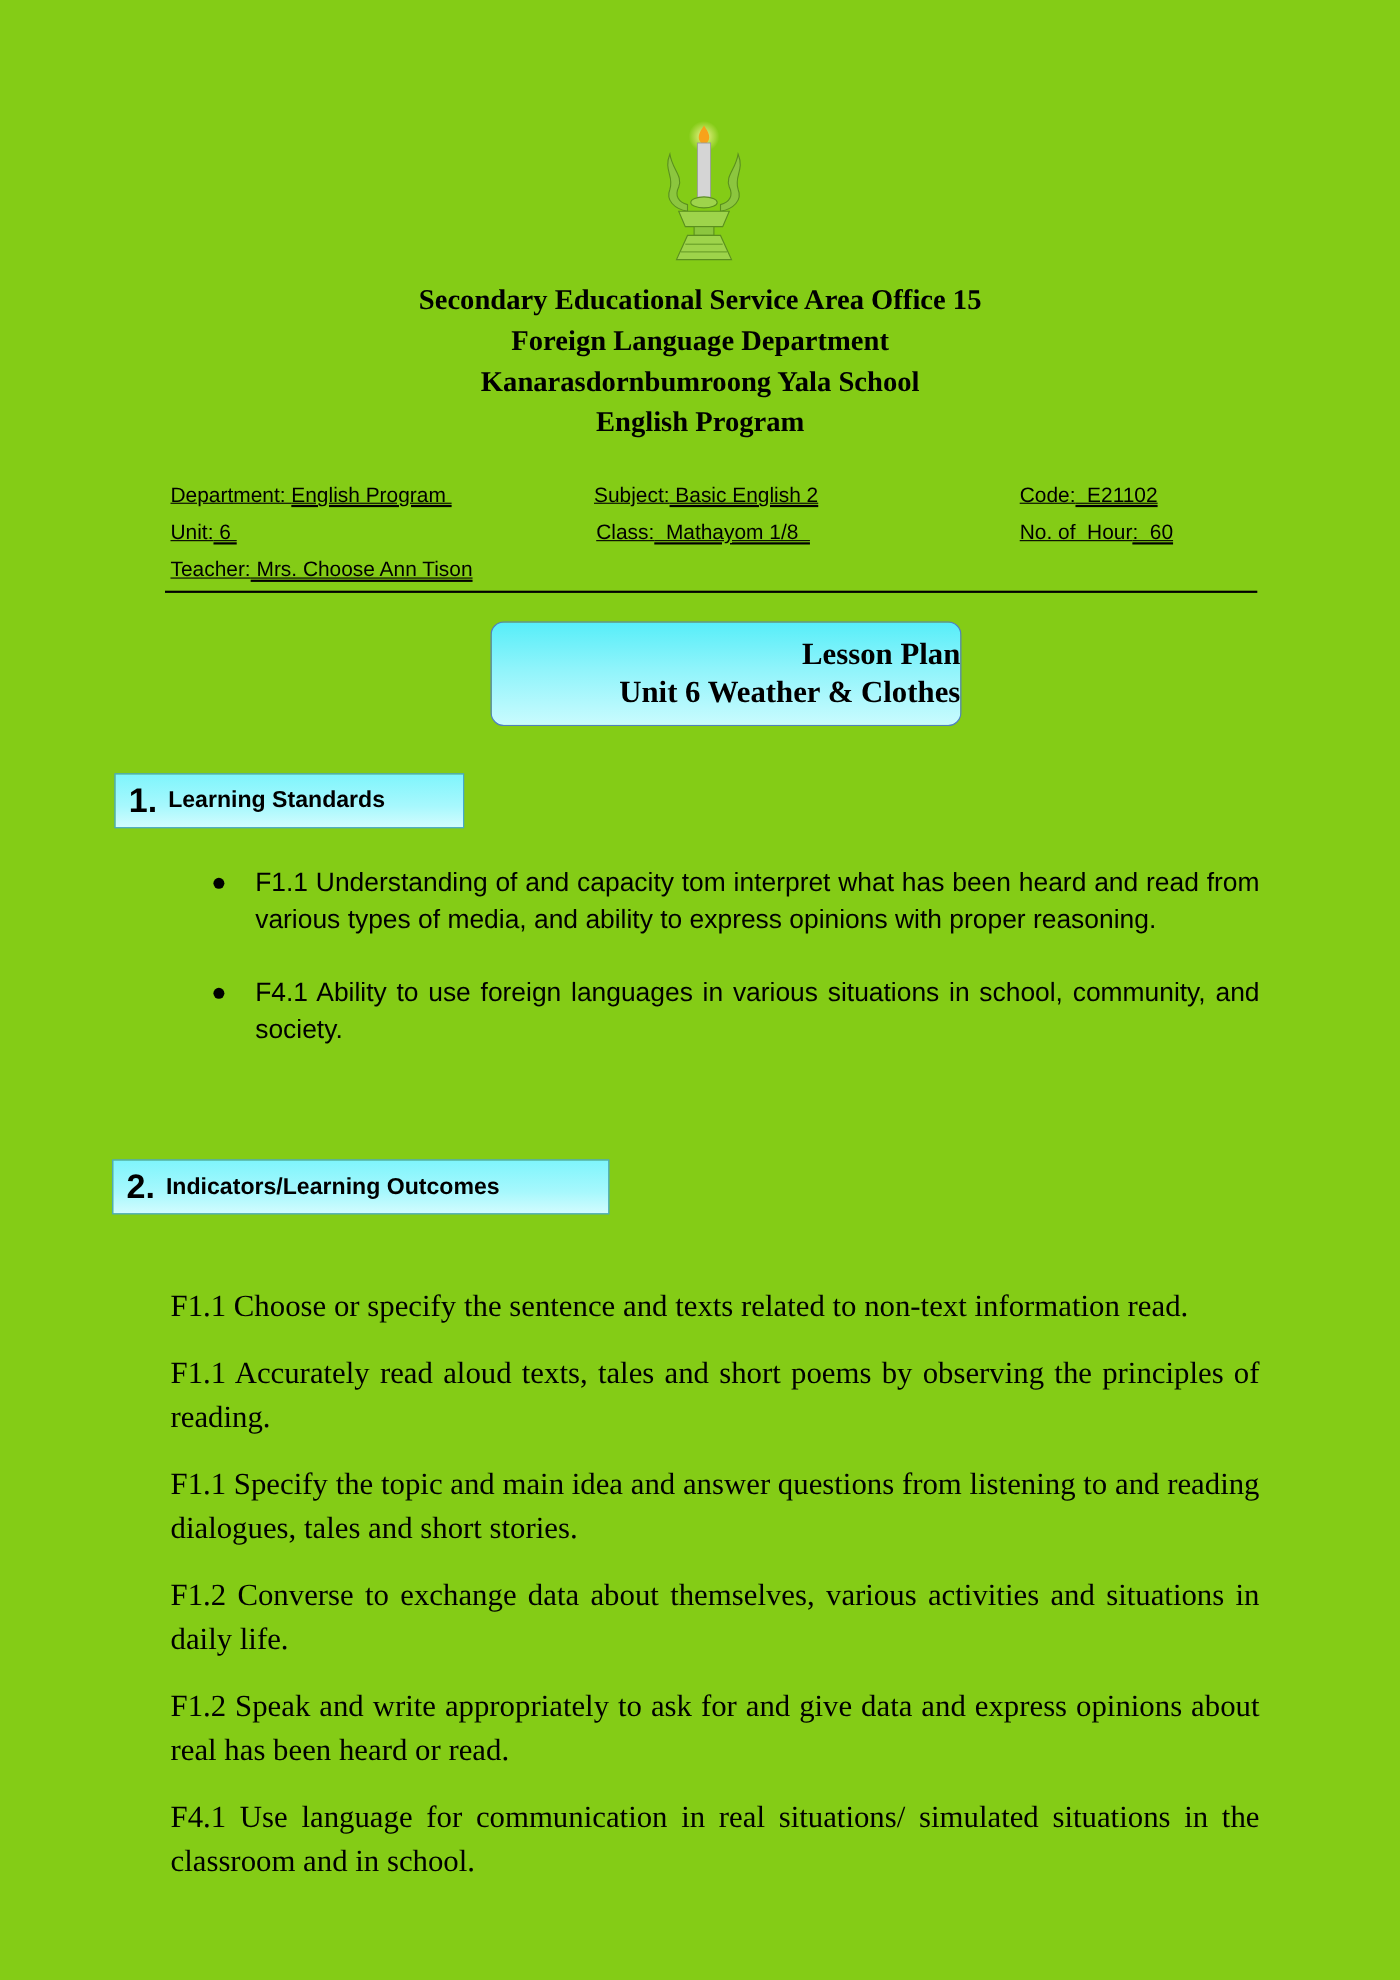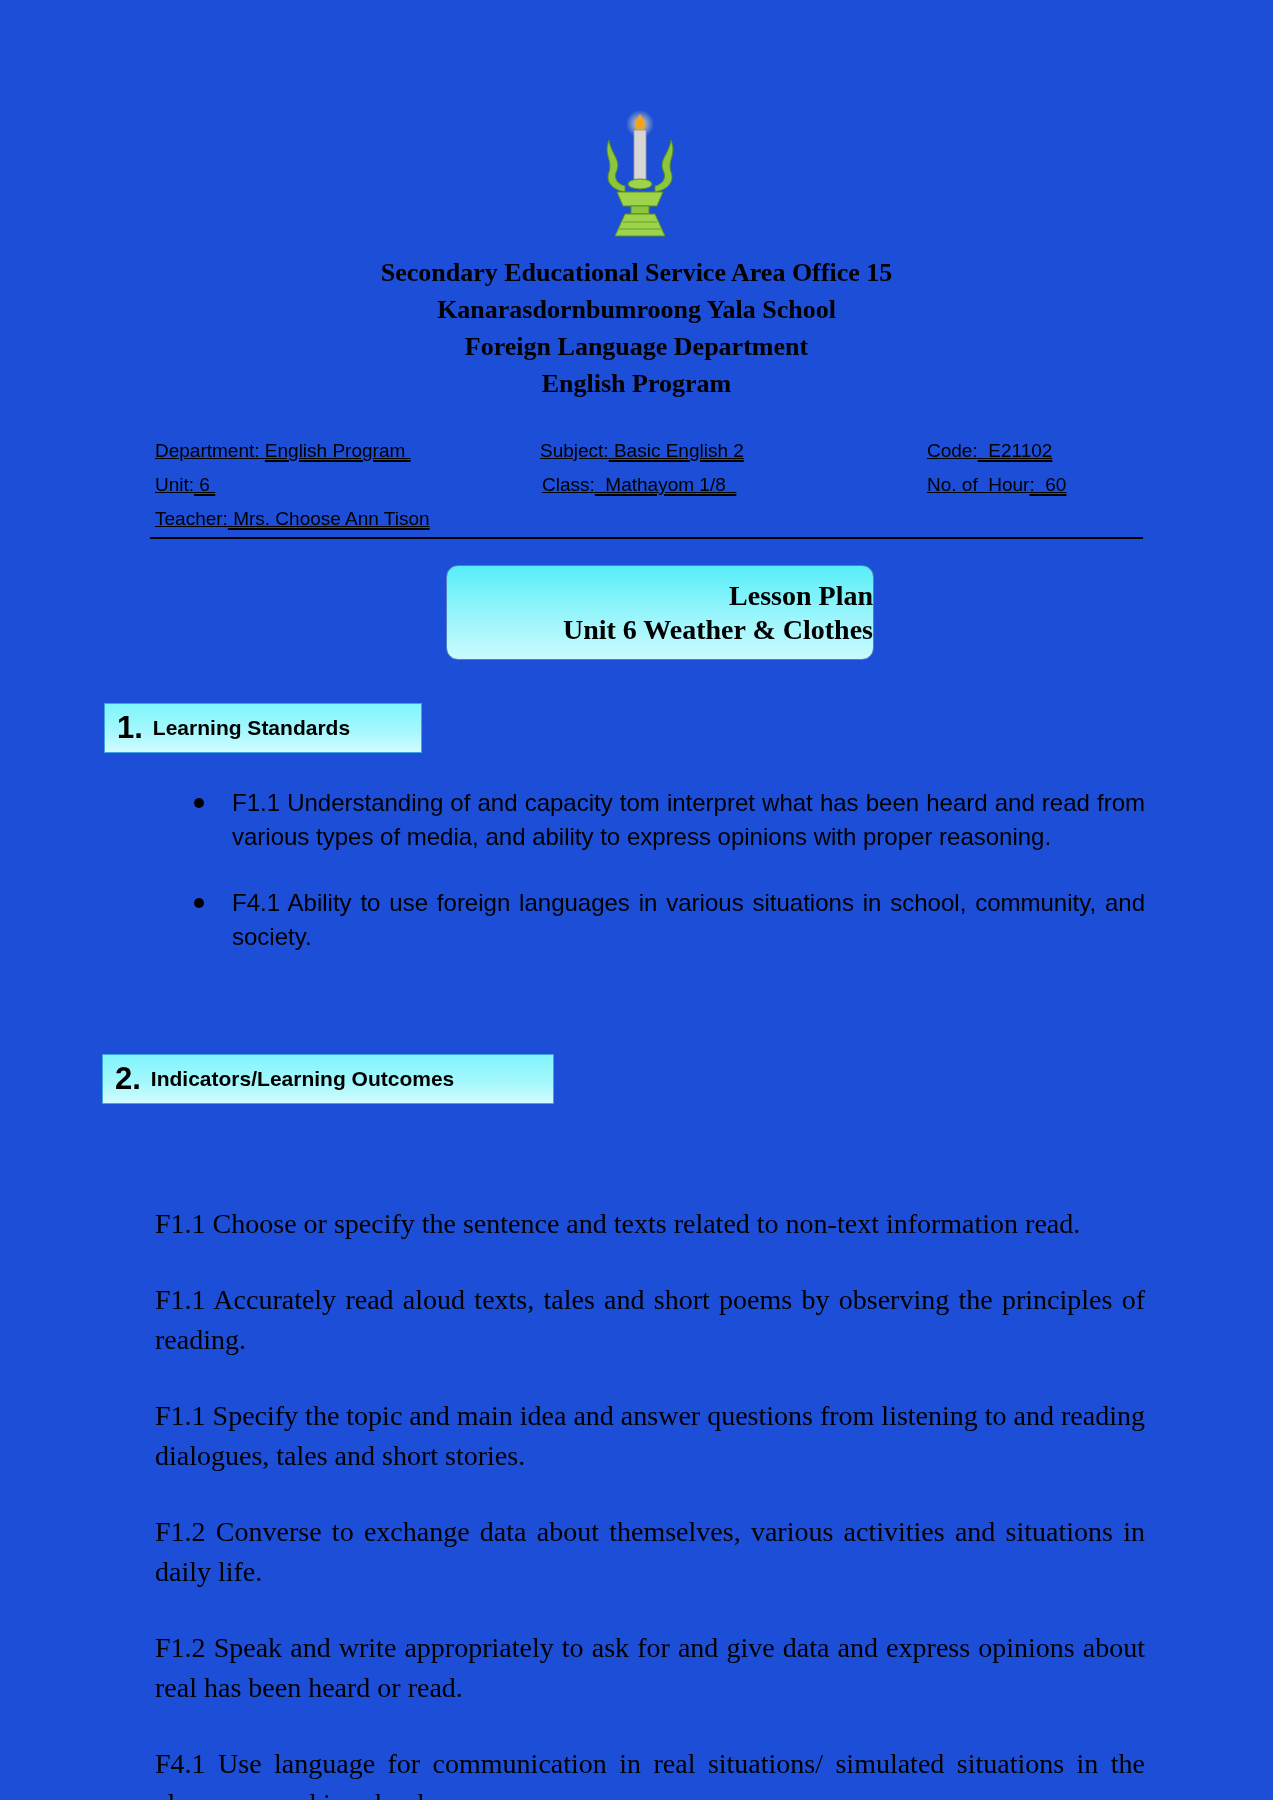--- a/index.html
+++ b/index.html
@@ -1,17 +1,17 @@
 <!DOCTYPE html>
 <html><head>
   <meta charset="utf-8">
   <style>
     html, body { margin: 0; padding: 0; background: #ffffff; }
     body { width: 1273px; height: 1800px; position: relative; overflow: hidden; color: #000; }
-    .page { position: absolute; left: 0; top: 0; width: 1273px; height: 1800px; background: #1d4ed8; }
+    .page { position: absolute; left: 0; top: 0; width: 1273px; height: 1800px; background: #84cc16; }
 
     .logo { position: absolute; left: 595px; top: 110px; width: 90px; height: 140px; }
 
     .header-block { position: absolute; left: 0; width: 1273px; top: 254px; text-align: center;
       font-family: "Liberation Serif", serif; font-weight: bold; font-size: 26px; line-height: 37px; }
     .header-block div { white-space: nowrap; }
 
     .info { position: absolute; font-family: "Liberation Sans", sans-serif; font-size: 19px; line-height: 34px; white-space: pre; text-decoration: underline; }
     .info .val { text-decoration: underline; text-underline-offset: 3px; text-decoration-thickness: 1.5px; }
     .rule { position: absolute; left: 150px; top: 537px; width: 993px; height: 2px; background: #000; }
@@ -28,21 +28,21 @@
     .section-head .num { font-size: 31px; margin-right: 10px; }
     .section-head .lbl { font-size: 21px; }
 
     .bullets { position: absolute; left: 190px; top: 786px; width: 955px;
       font-family: "Liberation Sans", sans-serif; font-size: 24px; line-height: 34px; }
     .bullet-item { position: relative; padding-left: 42px; text-align: justify; margin-bottom: 32px; }
     .bullet-item .dot { position: absolute; left: 4px; top: 12px; width: 10px; height: 10px; border-radius: 50%; background: #000; }
 
     .outcomes { position: absolute; left: 155px; top: 1168px; width: 990px;
       font-family: "Liberation Serif", serif; font-size: 28px; line-height: 40px; }
-    .outcome { text-align: justify; margin-bottom: 21px; margin-top: 36px; }
+    .outcome { text-align: justify; margin-bottom: 21px; }
   </style>
 </head>
 <body>
 
 <div class="page">
 
   <div class="logo">
     <svg width="90" height="140" viewBox="0 0 90 140">
       <defs>
         <radialGradient id="glow" cx="50%" cy="50%" r="50%">
@@ -59,22 +59,22 @@
       <path d="M22 82 L68 82 L62 96 L28 96 Z" fill="#9ed44b" stroke="#5a8f1e" stroke-width="1"></path>
       <rect x="36" y="96" width="18" height="8" fill="#8cc63f" stroke="#5a8f1e" stroke-width="1"></rect>
       <path d="M30 104 L60 104 L70 126 L20 126 Z" fill="#9ed44b" stroke="#5a8f1e" stroke-width="1"></path>
       <line x1="28" y1="112" x2="62" y2="112" stroke="#5a8f1e" stroke-width="0.8"></line>
       <line x1="24" y1="119" x2="66" y2="119" stroke="#5a8f1e" stroke-width="0.8"></line>
     </svg>
   </div>
 
   <div class="header-block">
     <div>Secondary Educational Service Area Office 15</div>
+    <div>Foreign Language Department</div>
     <div>Kanarasdornbumroong Yala School</div>
-    <div>Foreign Language Department</div>
     <div>English Program</div>
   </div>
 
   <div class="info" style="left:155px; top:434px;"><span>Department: </span><span class="val">English Program </span></div>
   <div class="info" style="left:540px; top:434px;"><span>Subject:</span><span class="val"> Basic English 2</span></div>
   <div class="info" style="left:927px; top:434px;"><span>Code:</span><span class="val">  E21102</span></div>
 
   <div class="info" style="left:155px; top:468px;"><span>Unit:</span><span class="val"> 6 </span></div>
   <div class="info" style="left:542px; top:468px;"><span>Class:</span><span class="val">  Mathayom 1/8  </span></div>
   <div class="info" style="left:927px; top:468px;"><span>No. of  Hour</span><span class="val">:  60</span></div>

